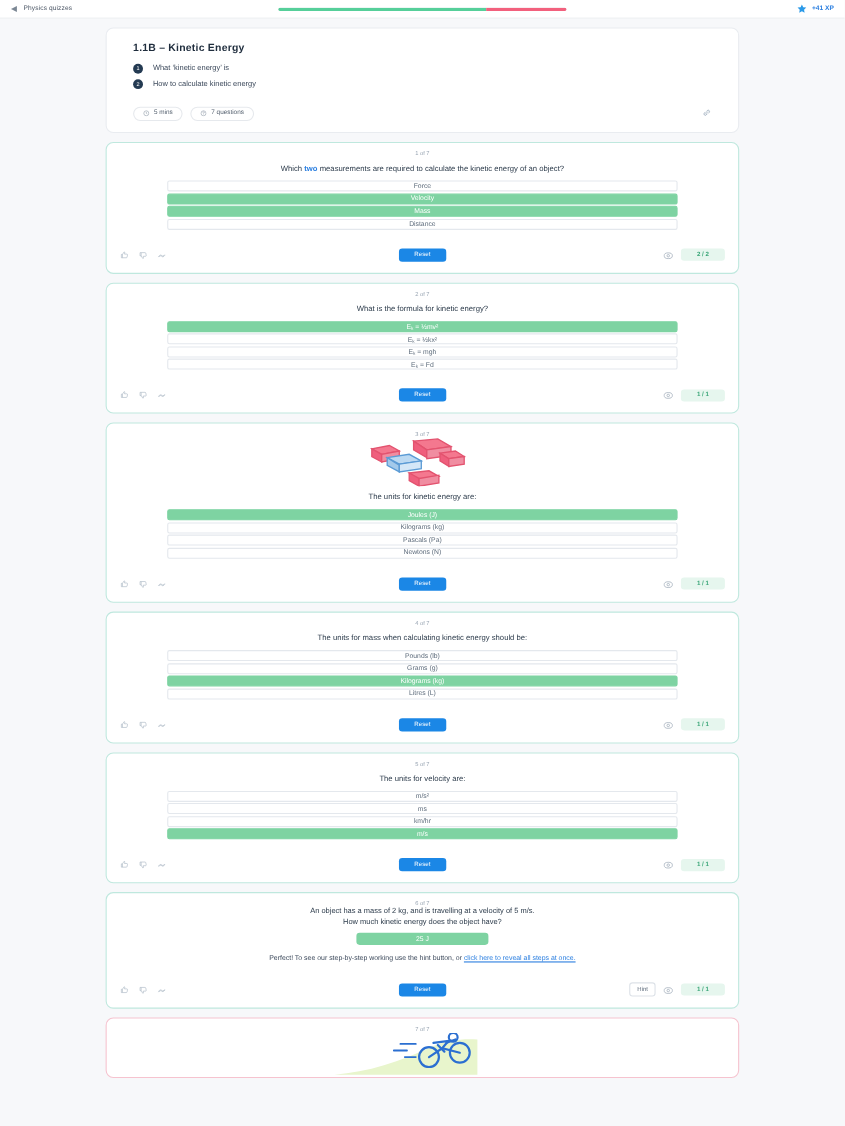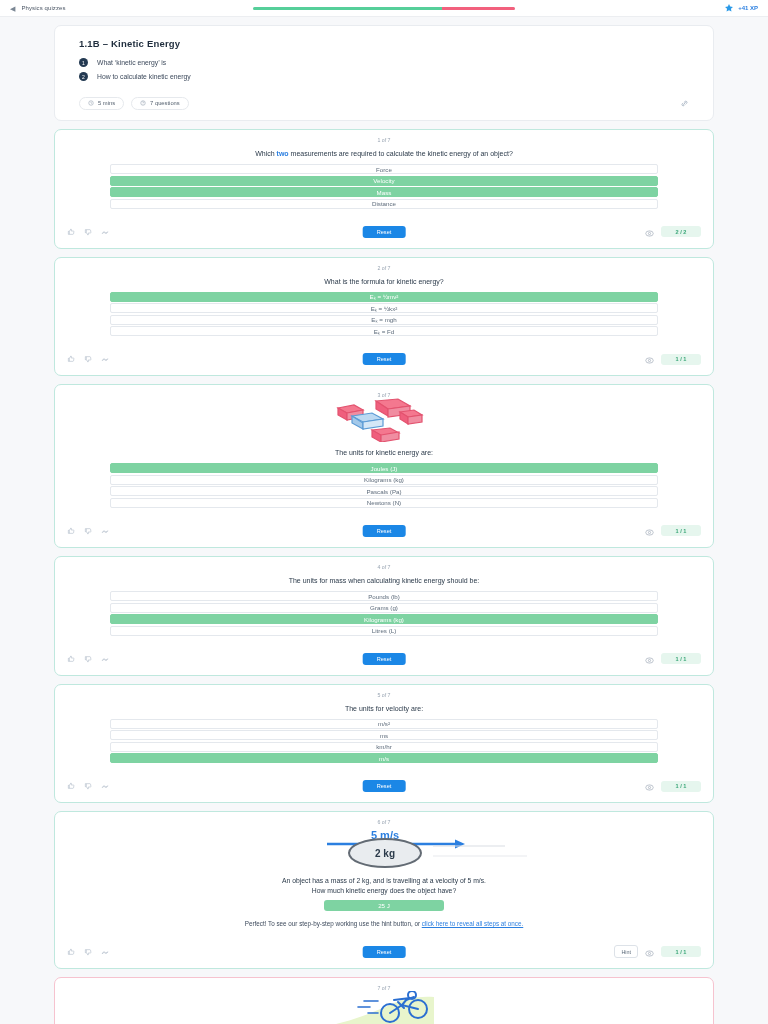--- a/index.html
+++ b/index.html
@@ -31,21 +31,21 @@
   .tb-right {
     margin-left: auto; display: flex; align-items: center; gap: 4px;
   }
   .xp-text { font-size: 6px; color: #2b7fe0; font-weight: bold; }
   .star { width: 10px; height: 10px; }
 
   
   .page { padding: 8px 0 0 0; }
 
   .card {
-    width: 660px; margin: 0 auto 8px auto; background: #fff;
+    width: 576px; margin: 0 auto 8px auto; background: #fff;
     border: 1px solid #e9ecf0; border-radius: 7px;
   }
 
   
   .lesson-card { padding: 12px 24px 8px 24px; }
   .lesson-title { font-size: 9.5px; font-weight: bold; color: #1f2d3d; letter-spacing: .2px; }
   .obj-list { margin-top: 9px; display: flex; flex-direction: column; gap: 5px; }
   .obj-row { display: flex; align-items: center; gap: 9px; }
   .obj-num {
     width: 9px; height: 9px; border-radius: 50%;
@@ -361,31 +361,20 @@
               </svg></span>
             <span class="score-badge">1 / 1</span>
           </div>
         </div>
       </div>
     </div>
 
   <div class="card qcard">
     <div class="qnum">6 of 7</div>
 
-    <div class="diagram6">
-      <svg width="660" height="52" viewBox="0 0 660 52">
-        <text x="330" y="14" text-anchor="middle" fill="#2b7fe0" font-family="Liberation Sans, sans-serif" font-size="11" font-weight="bold">5 m/s</text>
-        <line x1="272" y1="19" x2="400" y2="19" stroke="#2b7fe0" stroke-width="2.5"></line>
-        <polygon points="400,14.5 410,19 400,23.5" fill="#2b7fe0"></polygon>
-        <line x1="378" y1="21" x2="450" y2="21" stroke="#d9dde3" stroke-width="1.2"></line>
-        <line x1="378" y1="31" x2="472" y2="31" stroke="#e7eaee" stroke-width="1.2"></line>
-        <ellipse cx="330" cy="28" rx="36" ry="14" fill="#e9ecef" stroke="#636b74" stroke-width="2"></ellipse>
-        <text x="330" y="32" text-anchor="middle" fill="#2b3a4a" font-family="Liberation Sans, sans-serif" font-size="10" font-weight="bold">2 kg</text>
-      </svg>
-    </div>
 
     <div class="qsub">An object has a mass of 2 kg, and is travelling at a velocity of 5 m/s.</div>
     <div class="qsub">How much kinetic energy does the object have?</div>
     <div class="answer-box">25 J</div>
     <div class="feedback">
       <span>Perfect! To see our step-by-step working use the hint button, or </span><a href="#">click here to reveal all steps at once.</a>
     </div>
 
     <div class="qfooter">
       <div class="react-icons">

